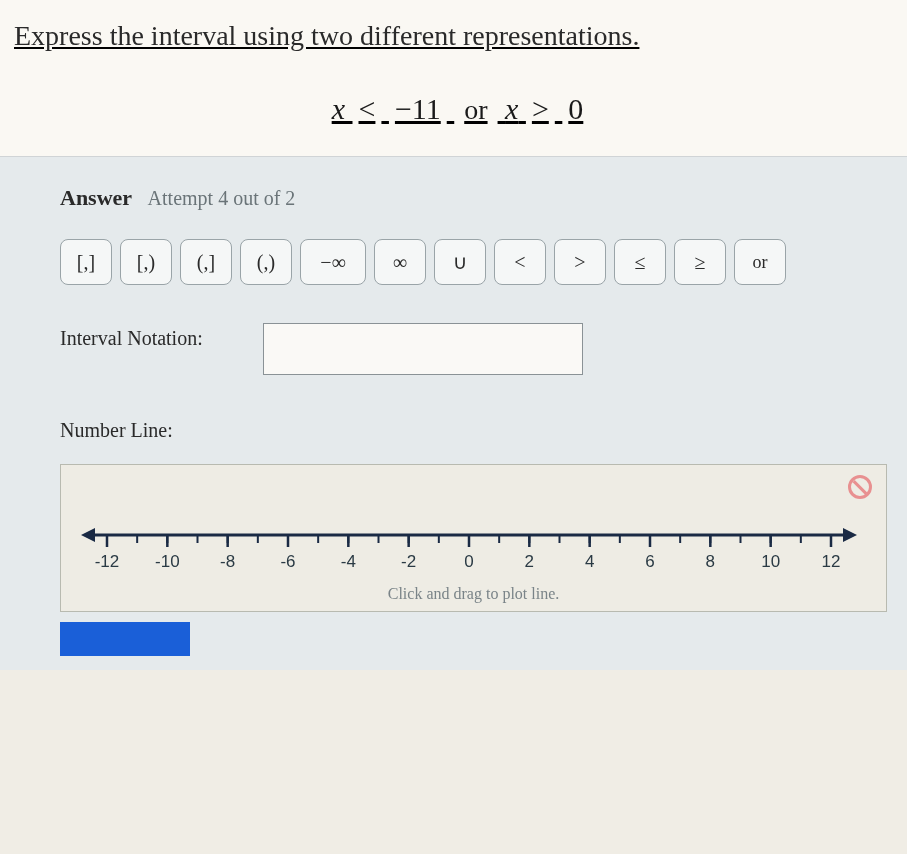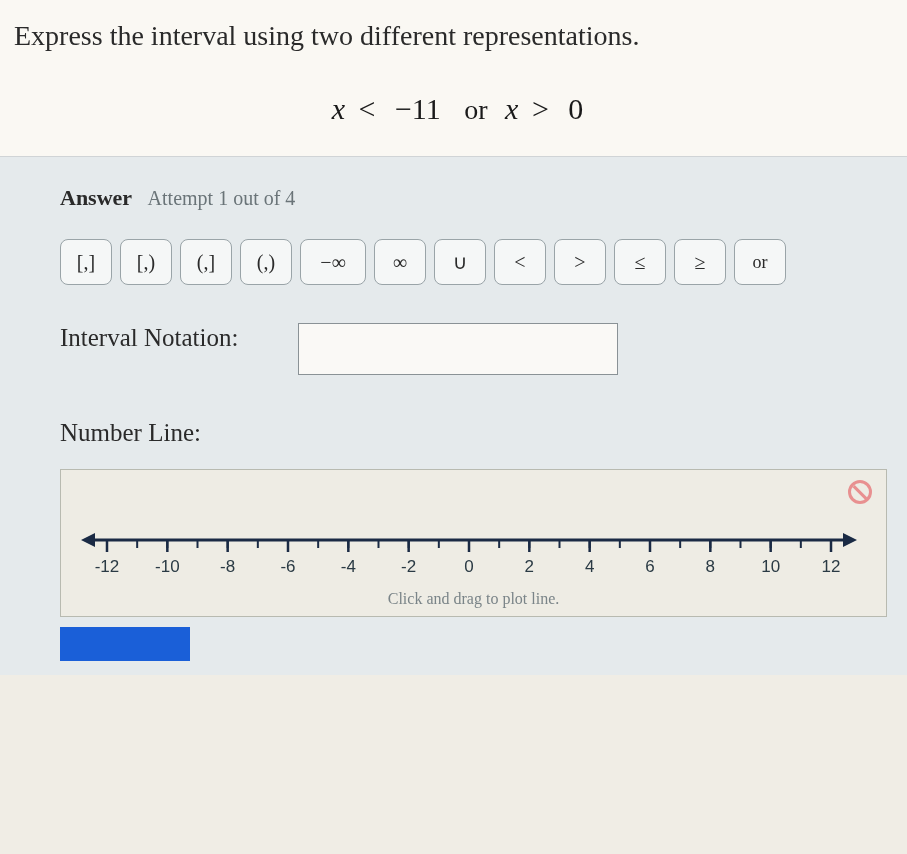--- a/index.html
+++ b/index.html
@@ -6,20 +6,21 @@
 body {
   font-family: Georgia, 'Times New Roman', serif;
   background: #f0ede5;
   width: 907px;
   height: 854px;
   overflow: hidden;
 }
 .question-area {
   background: #faf8f3;
   padding: 20px 0 30px 14px;
+  text-decoration: underline;
 }
 .question-text {
   font-size: 28px;
   color: #2a2a2a;
   margin-bottom: 40px;
 }
 .expression {
   text-align: center;
   font-size: 30px;
   font-family: 'Times New Roman', serif;
@@ -58,21 +59,21 @@
   justify-content: center;
   font-size: 20px;
   font-family: 'Times New Roman', serif;
   color: #2a2a2a;
   cursor: pointer;
   padding: 0 10px;
 }
 .sym-btn.wide { min-width: 66px; }
 .sym-btn.or-btn { font-family: Georgia, serif; font-size: 18px; }
 .section-label {
-  font-size: 25px;
+  font-size: 20px;
   color: #2a2a2a;
   margin-bottom: 22px;
 }
 .interval-row {
   display: flex;
   align-items: center;
   gap: 60px;
   margin-bottom: 44px;
 }
 .input-box {
@@ -136,21 +137,21 @@
     <span class="or-text">or</span>
     <span class="var">x</span>
     <span class="op">&gt;</span>
     <span class="op">0</span>
   </div>
 </div>
 
 <div class="answer-panel">
   <div class="answer-header">
     <span class="bold">Answer</span>
-    <span class="attempt">Attempt 1 out of 4</span>
+    <span class="attempt">Attempt 4 out of 2</span>
   </div>
 
   <div class="symbol-row">
     <button class="sym-btn">[,]</button>
     <button class="sym-btn">[,)</button>
     <button class="sym-btn">(,]</button>
     <button class="sym-btn">(,)</button>
     <button class="sym-btn wide">−∞</button>
     <button class="sym-btn">∞</button>
     <button class="sym-btn">∪</button>

